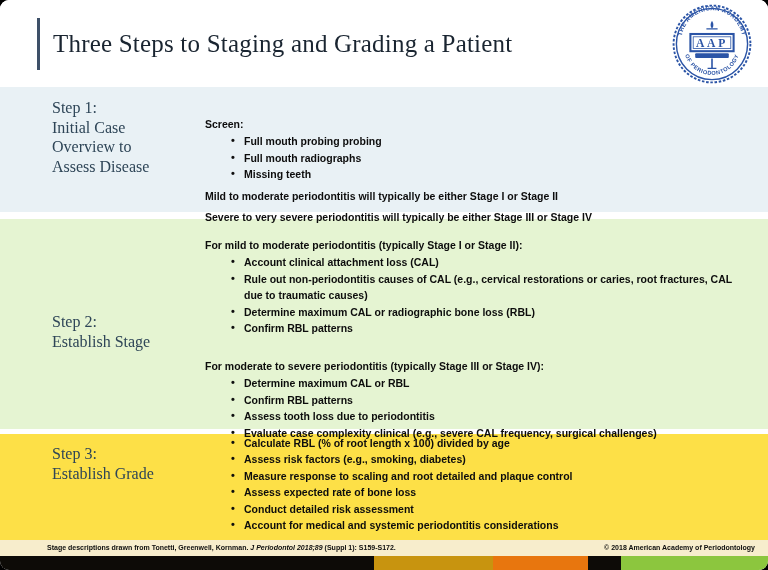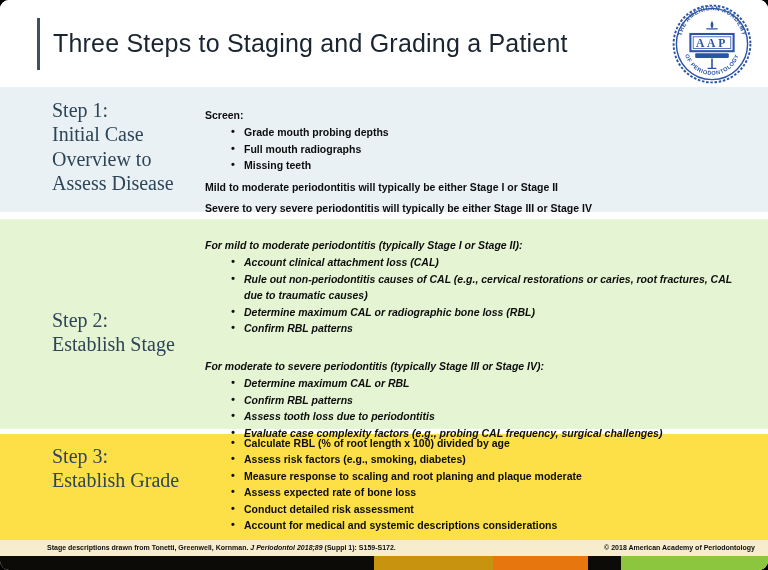--- a/index.html
+++ b/index.html
@@ -5,44 +5,44 @@
   html,body{margin:0;padding:0;background:#000;}
   #slide{
     position:relative;width:768px;height:570px;background:#fff;
     border-radius:9px;overflow:hidden;
     font-family:"Liberation Sans",sans-serif;
   }
   
   .header{height:87px;display:flex;align-items:center;padding-left:37px;box-sizing:border-box;background:#fff;}
   .accent-bar{width:3px;height:52px;background:#3E5068;margin-right:13px;flex:none;}
   .title{
-    font-family:Liberation Sans, sans-serif;font-size:25px;font-weight:400;
+    font-family:Liberation Serif, serif;font-size:25px;font-weight:400;
     color:#1A2531;letter-spacing:.2px;white-space:nowrap;
   }
   .logo-wrap{margin-left:auto;margin-right:14px;flex:none;display:flex;align-items:center;}
   
   .step{display:flex;box-sizing:border-box;}
   .step-1{height:125px;margin-bottom:7px;}
   .step-2{height:210px;margin-bottom:5px;align-items:center;}
   .step-3{height:106px;}
   .step-heading{
     width:205px;flex:none;box-sizing:border-box;padding-left:52px;
-    font-family:"Liberation Serif",serif;font-size:20px;line-height:1.22;
+    font-family:"Liberation Serif",serif;font-size:16px;line-height:1.22;
     color:#2E4557;
   }
   .step-heading span{display:block;}
   .step-1 .step-heading{padding-top:11px;}
   .step-2 .step-heading{padding-top:16px;}
   .step-3 .step-heading{padding-top:10px;}
   .step-content{
     flex:1;max-width:548px;box-sizing:border-box;
     font-size:10.5px;font-weight:700;line-height:1.57;color:#0D0D0D;
   }
-  .step-1 .step-content{padding-top:20px;}
-  .step-2 .step-content{padding-top:32px;font-style:italic;}
+  .step-1 .step-content{padding-top:29px;}
+  .step-2 .step-content{padding-top:32px;}
   .step-3 .step-content{}
   .step-content p{margin:0;}
   .step-content p.note{margin-top:5px;}
   .step-content p.intro + ul{margin-top:1px;}
   .step-content ul{list-style:none;margin:1px 0 2px 26px;padding:0;}
   .step-content ul + p.intro{margin-top:21px;}
   .step-content li{position:relative;padding-left:13px;}
   .step-content li::before{content:"\2022";position:absolute;left:0;top:-1px;font-size:11px;}
   
   .footer-strip{
@@ -98,21 +98,21 @@
       <section class="step step-1" style="background: rgb(233, 241, 245);">
         <div class="step-heading">
           <span>Step 1:</span>
           <span>Initial Case</span>
           <span>Overview to</span>
           <span>Assess Disease</span>
         </div>
         <div class="step-content">
           <p class="intro">Screen:</p>
           <ul>
-            <li>Grade mouth probing depths</li>
+            <li>Full mouth probing probing</li>
             <li>Full mouth radiographs</li>
             <li>Missing teeth</li>
           </ul>
           <p class="note">Mild to moderate periodontitis will typically be either Stage I or Stage II</p>
           <p class="note">Severe to very severe periodontitis will typically be either Stage III or Stage IV</p>
         </div>
       </section>
       <section class="step step-2" style="background: rgb(229, 244, 210);">
         <div class="step-heading">
           <span>Step 2:</span>
@@ -124,37 +124,37 @@
             <li>Account clinical attachment loss (CAL)</li>
             <li>Rule out non-periodontitis causes of CAL (e.g., cervical restorations or caries, root fractures, CAL due to traumatic causes)</li>
             <li>Determine maximum CAL or radiographic bone loss (RBL)</li>
             <li>Confirm RBL patterns</li>
           </ul>
           <p class="intro">For moderate to severe periodontitis (typically Stage III or Stage IV):</p>
           <ul>
             <li>Determine maximum CAL or RBL</li>
             <li>Confirm RBL patterns</li>
             <li>Assess tooth loss due to periodontitis</li>
-            <li>Evaluate case complexity factors (e.g., probing CAL frequency, surgical challenges)</li>
+            <li>Evaluate case complexity clinical (e.g., severe CAL frequency, surgical challenges)</li>
           </ul>
         </div>
       </section>
       <section class="step step-3" style="background: #fde047;">
         <div class="step-heading">
           <span>Step 3:</span>
           <span>Establish Grade</span>
         </div>
         <div class="step-content">
           <ul>
             <li>Calculate RBL (% of root length x 100) divided by age</li>
             <li>Assess risk factors (e.g., smoking, diabetes)</li>
-            <li>Measure response to scaling and root planing and plaque moderate</li>
+            <li>Measure response to scaling and root detailed and plaque control</li>
             <li>Assess expected rate of bone loss</li>
             <li>Conduct detailed risk assessment</li>
-            <li>Account for medical and systemic descriptions considerations</li>
+            <li>Account for medical and systemic periodontitis considerations</li>
           </ul>
         </div>
       </section>
     </div>
 
   <div class="footer-strip">
     <p class="citation"><span>Stage descriptions drawn from Tonetti, Greenwell, Kornman. </span><i>J Periodontol 2018;89</i><span> (Suppl 1): S159-S172.</span></p>
     <p class="copyright">© 2018 American Academy of Periodontology</p>
   </div>
 

